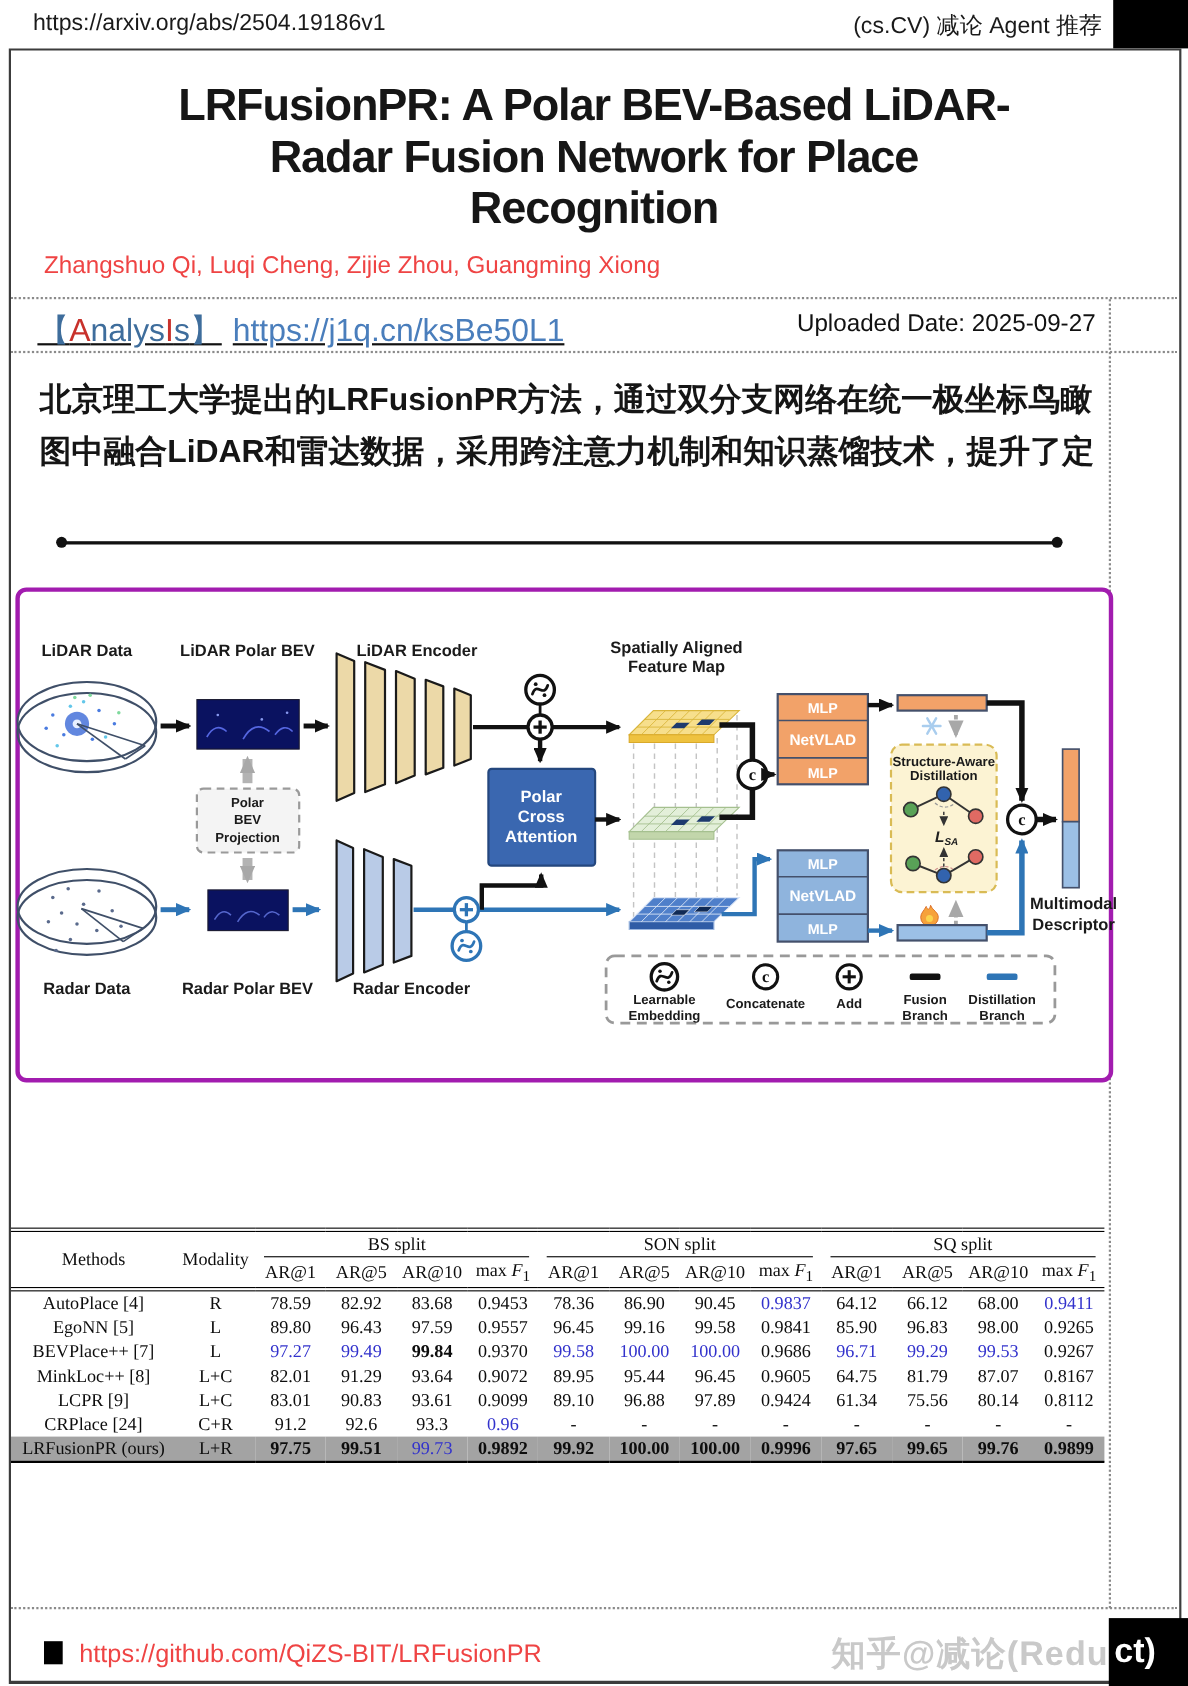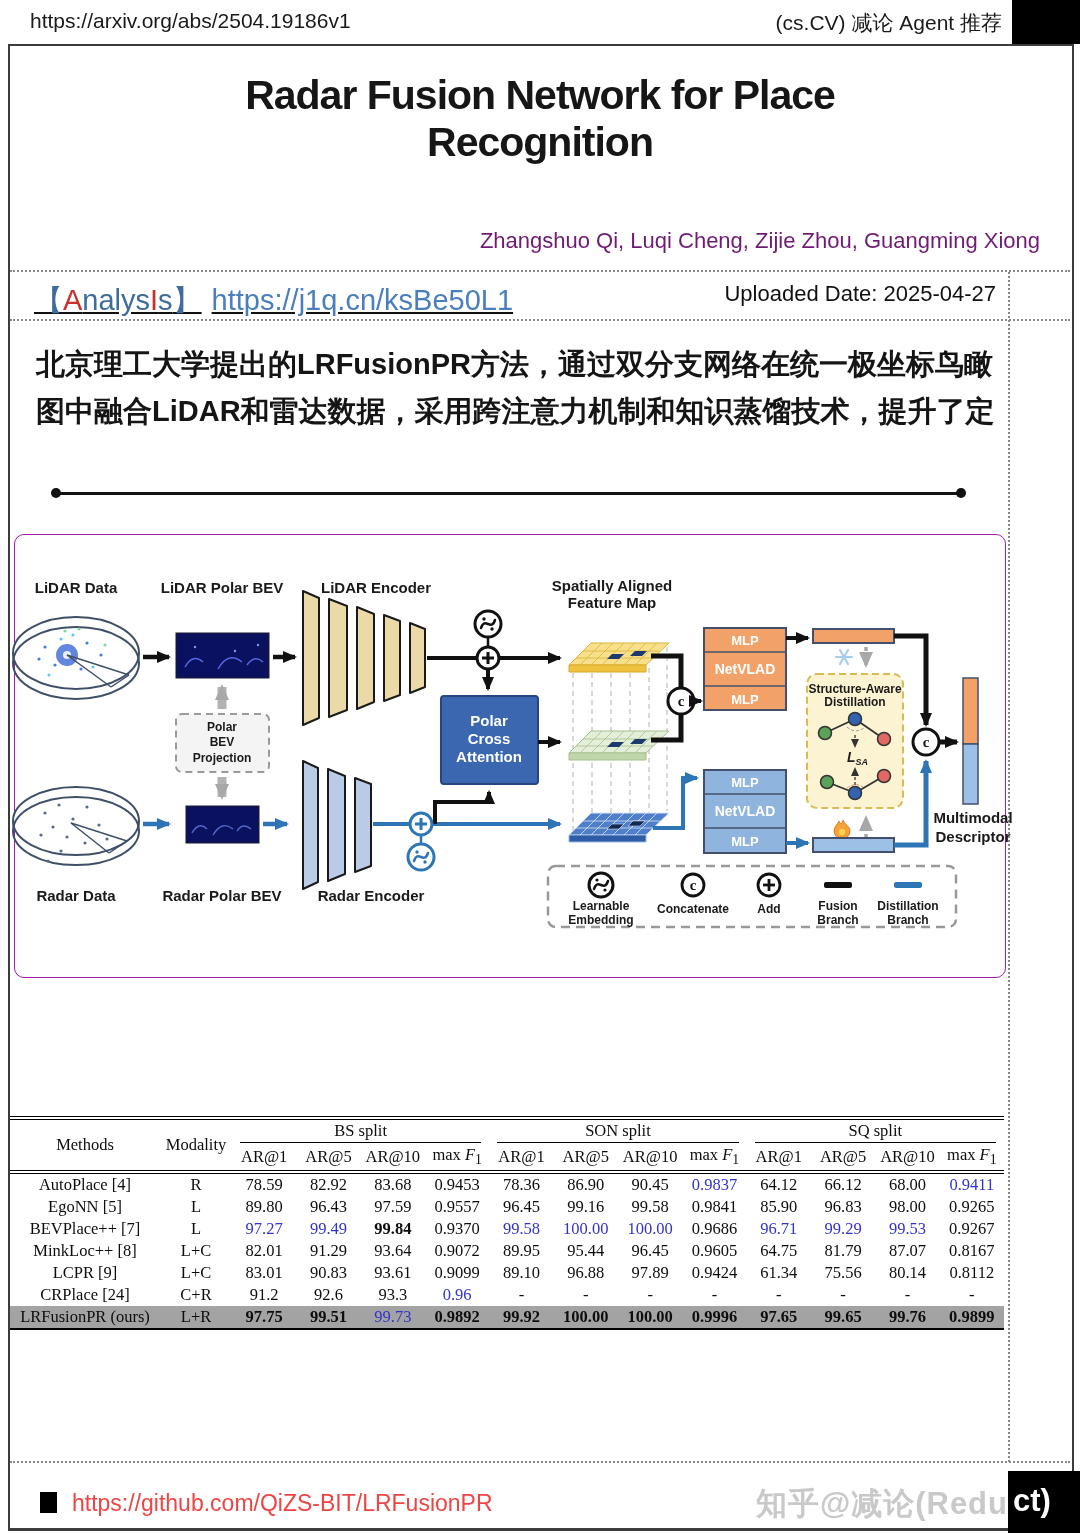--- a/index.html
+++ b/index.html
@@ -13,35 +13,35 @@
   .corner-sq{left:1012px;top:0;width:68px;height:44px;background:#000;}
 
   
   .page-border{left:8px;top:44px;width:1062px;height:1482px;border:2px solid #3c3c3c;border-bottom-width:3px;}
 
   .dotline{border-top:2px dotted #8a8a8a;height:0;left:10px;width:1060px;}
   .vdash{left:1008px;top:272px;height:1190px;width:0;border-left:2px dotted #8a8a8a;}
 
   .title{left:40px;top:72px;width:1000px;text-align:center;font-size:41px;line-height:47px;
          font-weight:bold;letter-spacing:-1px;color:#161616;}
-  .authors{left:40px;top:228px;width:1000px;text-align:right;font-size:22px;font-weight:500;color:#701a75;}
+  .authors{left:40px;top:228px;width:1000px;text-align:left;font-size:22px;font-weight:500;color:#ef4444;}
 
   .analysis{left:34px;top:281px;width:970px;font-size:29px;text-decoration:underline;}
   .an-blue{color:#3e6d9c;font-weight:500;}
   .an-red{color:#c8312b;font-weight:500;}
   .an-link{color:#4a7ebc;margin-left:10px;}
   .uploaded{right:84px;top:281px;font-size:22px;color:#111;}
 
   .summary{left:36px;top:341px;width:965px;font-size:29px;font-weight:bold;line-height:47px;color:#151515;}
 
   .divider{left:55px;top:492px;width:907px;height:3px;background:#111;}
   .divider .dot{position:absolute;top:-4px;width:10px;height:10px;border-radius:50%;background:#111;}
   .divider .d2{right:-4px;} .divider .d1{left:-4px;}
 
-  .figcard{left:14px;top:534px;width:990px;height:442px;border:1px solid #a21caf;border-radius:10px;background:#fff;}
+  .figcard{left:14px;top:534px;width:990px;height:442px;border:4px solid #a21caf;border-radius:10px;background:#fff;}
   svg{overflow:visible;display:block;}
   svg text{font-family:"Liberation Sans","DejaVu Sans",sans-serif;}
   .dlab{font-size:15px;font-weight:bold;fill:#1a1a1a;text-anchor:middle;}
   .dsm{font-size:12px;font-weight:bold;fill:#1a1a1a;text-anchor:middle;}
   .wlab{fill:#fff;font-weight:bold;text-anchor:middle;}
   .cglyph{font-size:15px;font-weight:bold;fill:#111;text-anchor:middle;font-family:"Liberation Serif",serif;}
 
   
   .tablewrap{left:10px;top:1116px;width:994px;}
   table{border-collapse:collapse;width:100%;table-layout:fixed;
@@ -67,31 +67,32 @@
 </head>
 <body>
 
 <div class="abs topbar-url">https://arxiv.org/abs/2504.19186v1</div>
 <div class="abs topbar-tag">(cs.CV) 减论 Agent 推荐</div>
 <div class="abs corner-sq"></div>
 
 <div class="abs page-border"></div>
 
 <div class="abs title">
+  <div>LRFusionPR: A Polar BEV-Based LiDAR-</div>
   <div>Radar Fusion Network for Place</div>
   <div>Recognition</div>
 </div>
 <div class="abs authors">Zhangshuo Qi, Luqi Cheng, Zijie Zhou, Guangming Xiong</div>
 
 <div class="abs dotline" style="top:270px;"></div>
 
 <div class="abs analysis">
   <span class="an-blue">【</span><span class="an-red">A</span><span class="an-blue">nalys</span><span class="an-red">I</span><span class="an-blue">s</span><span class="an-blue">】</span><span class="an-link">https://j1q.cn/ksBe50L1</span>
 </div>
-<div class="abs uploaded">Uploaded Date: 2025-04-27</div>
+<div class="abs uploaded">Uploaded Date: 2025-09-27</div>
 
 <div class="abs dotline" style="top:319px;"></div>
 <div class="abs vdash"></div>
 
 <div class="abs summary">
   <div>北京理工大学提出的LRFusionPR方法，通过双分支网络在统一极坐标鸟瞰</div>
   <div>图中融合LiDAR和雷达数据，采用跨注意力机制和知识蒸馏技术，提升了定</div>
 </div>
 
 <div class="abs divider">

